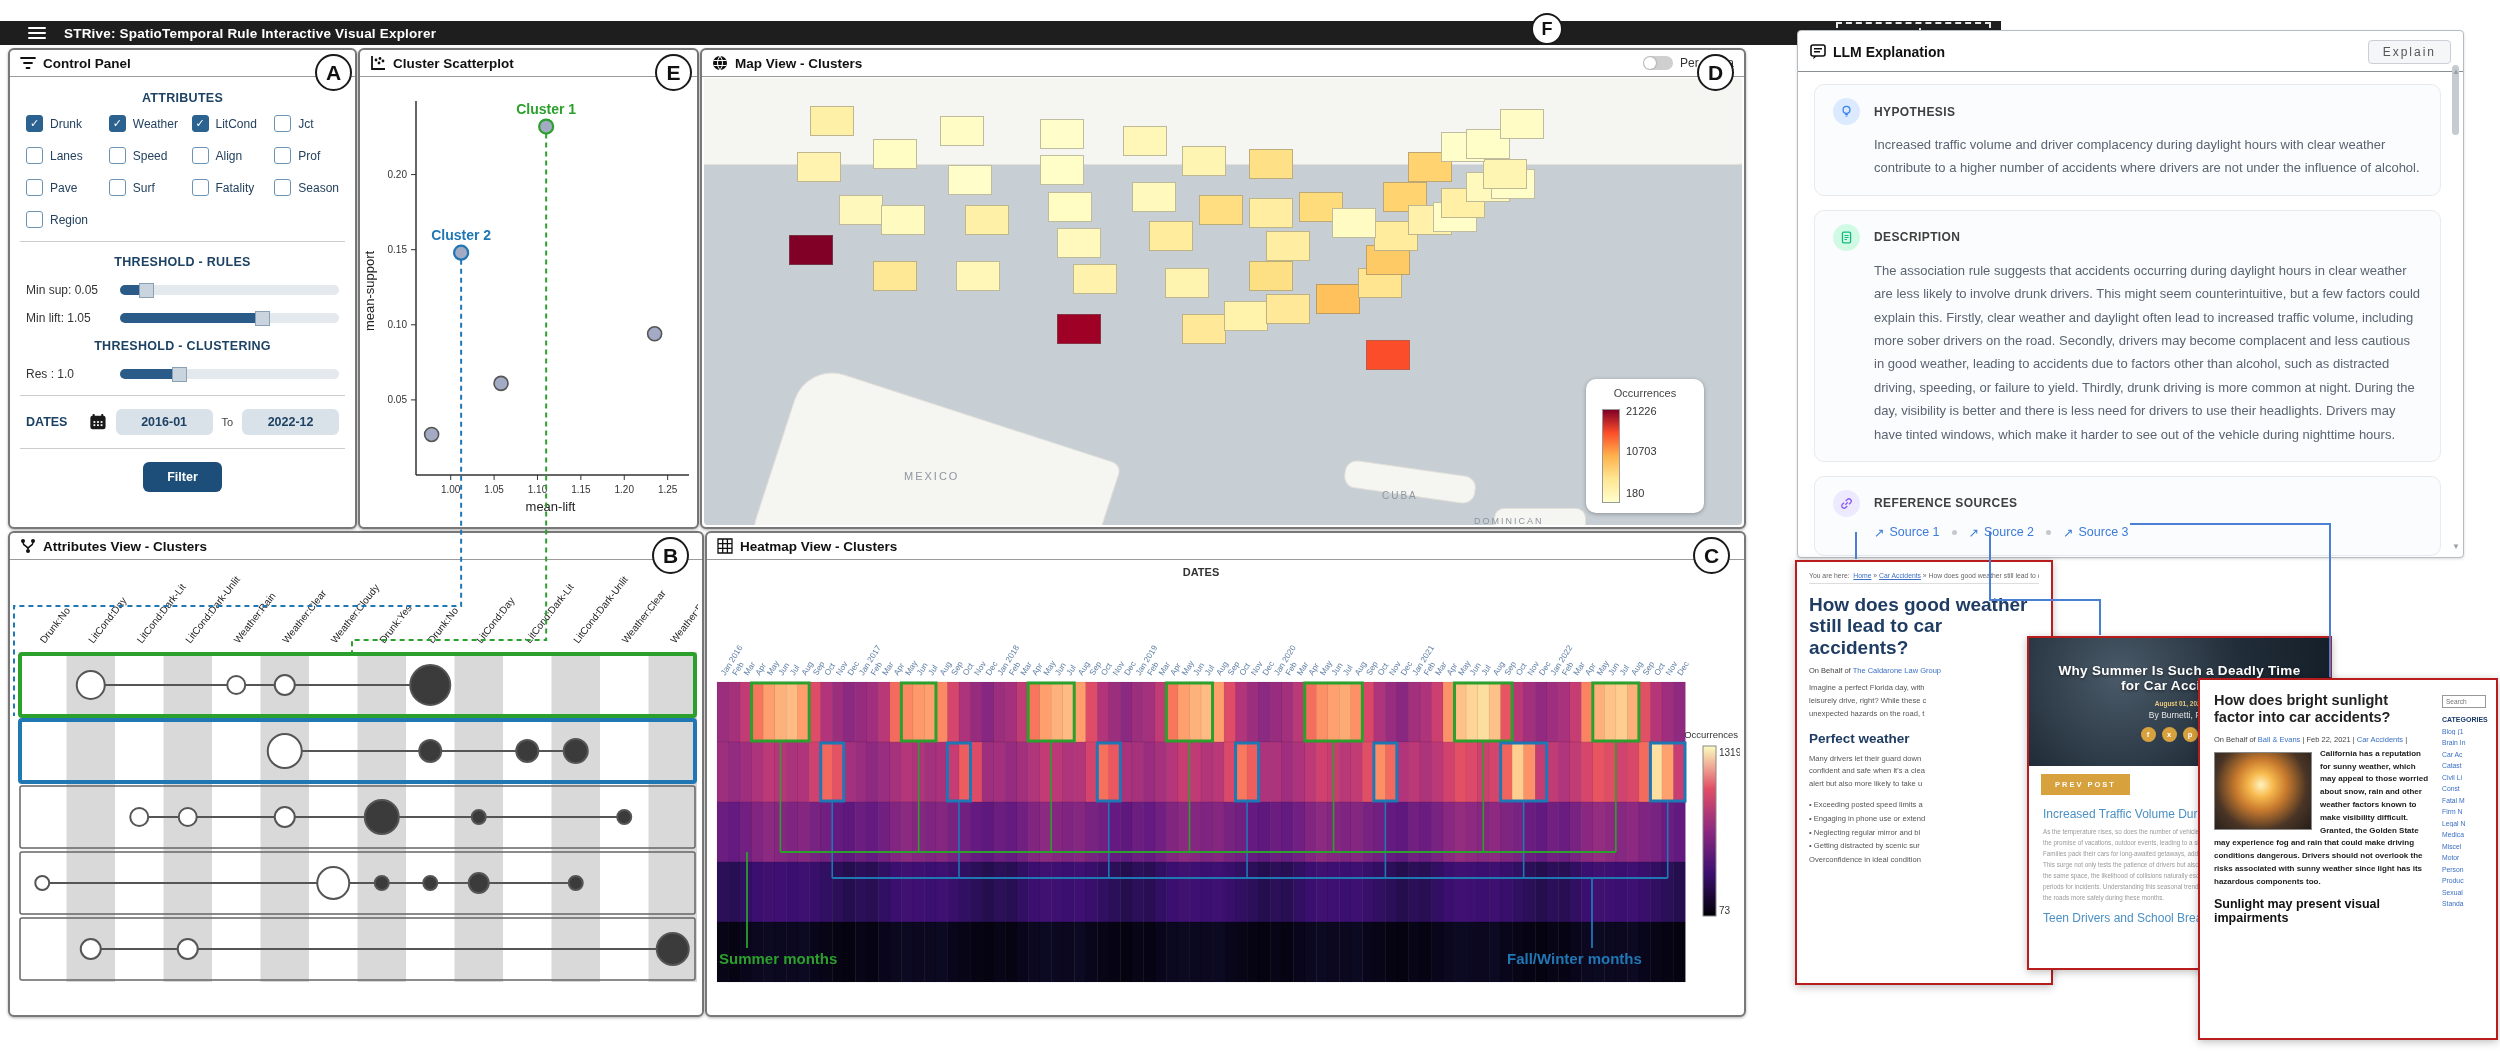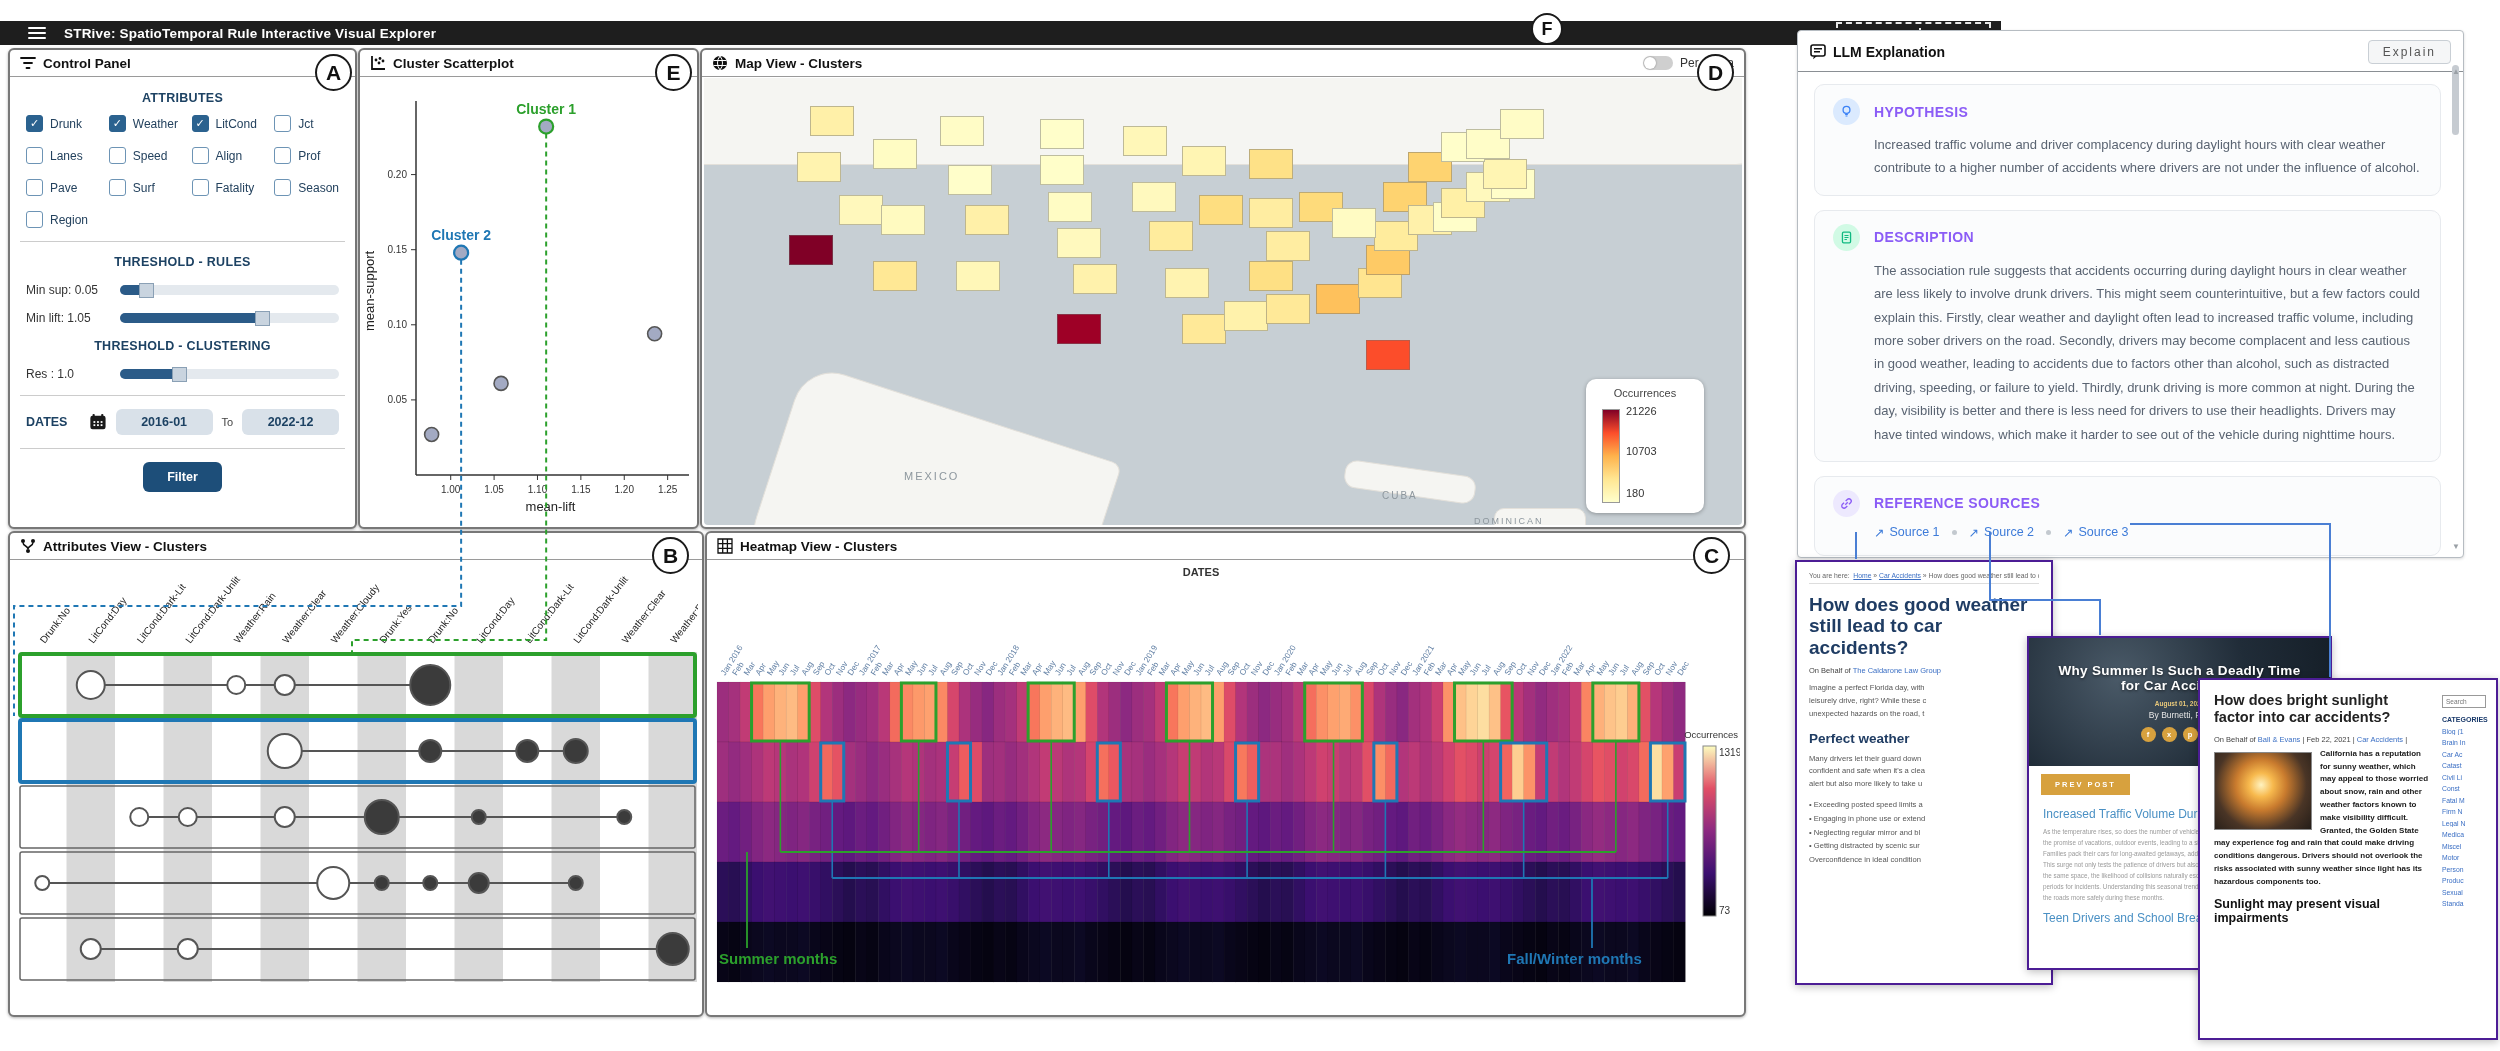--- a/index.html
+++ b/index.html
@@ -59,30 +59,30 @@
 
   
   #llm{position:absolute;left:1797px;top:30px;width:665px;height:526px;background:#fff;border:1.5px solid #b6bcc2;border-radius:4px;box-shadow:0 1px 3px rgba(0,0,0,.15);}
   #llm-h{display:flex;align-items:center;gap:7px;padding:9px 12px 7px 12px;border-bottom:1.5px solid #8a8f94;font-weight:bold;font-size:14px;color:#111;}
   #explain-btn{margin-left:auto;background:#f5f6f7;border:1px solid #c9cfd5;border-radius:4px;color:#555;font-size:12px;letter-spacing:2px;padding:4px 14px;cursor:pointer;}
   #llm-cards{padding:12px 22px 0 16px;display:flex;flex-direction:column;gap:14px;}
   .llm-card{background:#fbfcfd;border:1px solid #e7eaee;border-radius:10px;padding:13px 18px 15px 18px;}
   .llm-card-h{display:flex;align-items:center;gap:14px;margin-bottom:8px;}
   .icirc{width:27px;height:27px;border-radius:50%;display:flex;align-items:center;justify-content:center;flex:0 0 auto;}
   .icirc svg{width:13px;height:13px;}
-  .llm-card-title{font-weight:bold;font-size:14px;color:#8b5cf6;letter-spacing:.4px;}
+  .llm-card-title{font-weight:bold;font-size:12px;color:#404040;letter-spacing:.4px;}
   .llm-text{margin-left:41px;font-size:13px;color:#5a6472;line-height:1.8;}
   .src-row{margin-left:41px;display:flex;align-items:center;gap:12px;font-size:12.5px;}
   .src-link{color:#3d7bd9;display:flex;gap:5px;align-items:center;cursor:pointer;}
   .src-dot{width:5px;height:5px;border-radius:50%;background:#c3c9cf;}
   #llm-scroll{position:absolute;right:4px;top:34px;width:7px;height:70px;background:#c6cbd1;border-radius:4px;}
   .scroll-arrow{position:absolute;right:3px;font-size:8px;color:#9aa0a6;}
 
   
-  .webcard{position:absolute;background:#fff;border:2px solid #4c1d95;box-shadow:0 2px 8px rgba(0,0,0,.25);overflow:hidden;}
+  .webcard{position:absolute;background:#fff;border:2px solid #b91c1c;box-shadow:0 2px 8px rgba(0,0,0,.25);overflow:hidden;}
   #cardA{left:1795px;top:560px;width:258px;height:425px;z-index:10;padding:10px 12px;box-sizing:border-box;}
   .crumb{font-size:6.8px;color:#666;border-bottom:1px solid #ddd;padding-bottom:4px;white-space:nowrap;overflow:hidden;}
   .crumb a{color:#3b6fc4;text-decoration:underline;}
   #cardA-title{font-size:19px;font-weight:bold;color:#1f3c63;line-height:1.12;margin:10px 0 8px 0;}
   .tiny-by{font-size:7.5px;color:#444;white-space:nowrap;overflow:hidden;}
   .tiny-by a{color:#3b6fc4;}
   .tiny-p{font-size:7.6px;color:#555;line-height:1.7;margin-top:7px;}
   .tiny-p div{white-space:nowrap;overflow:hidden;}
   .card-h2{font-size:13.5px;font-weight:bold;color:#1f3c63;margin:10px 0 4px 0;}
   .tiny-li{font-size:7.6px;color:#555;line-height:1.8;white-space:nowrap;overflow:hidden;}

